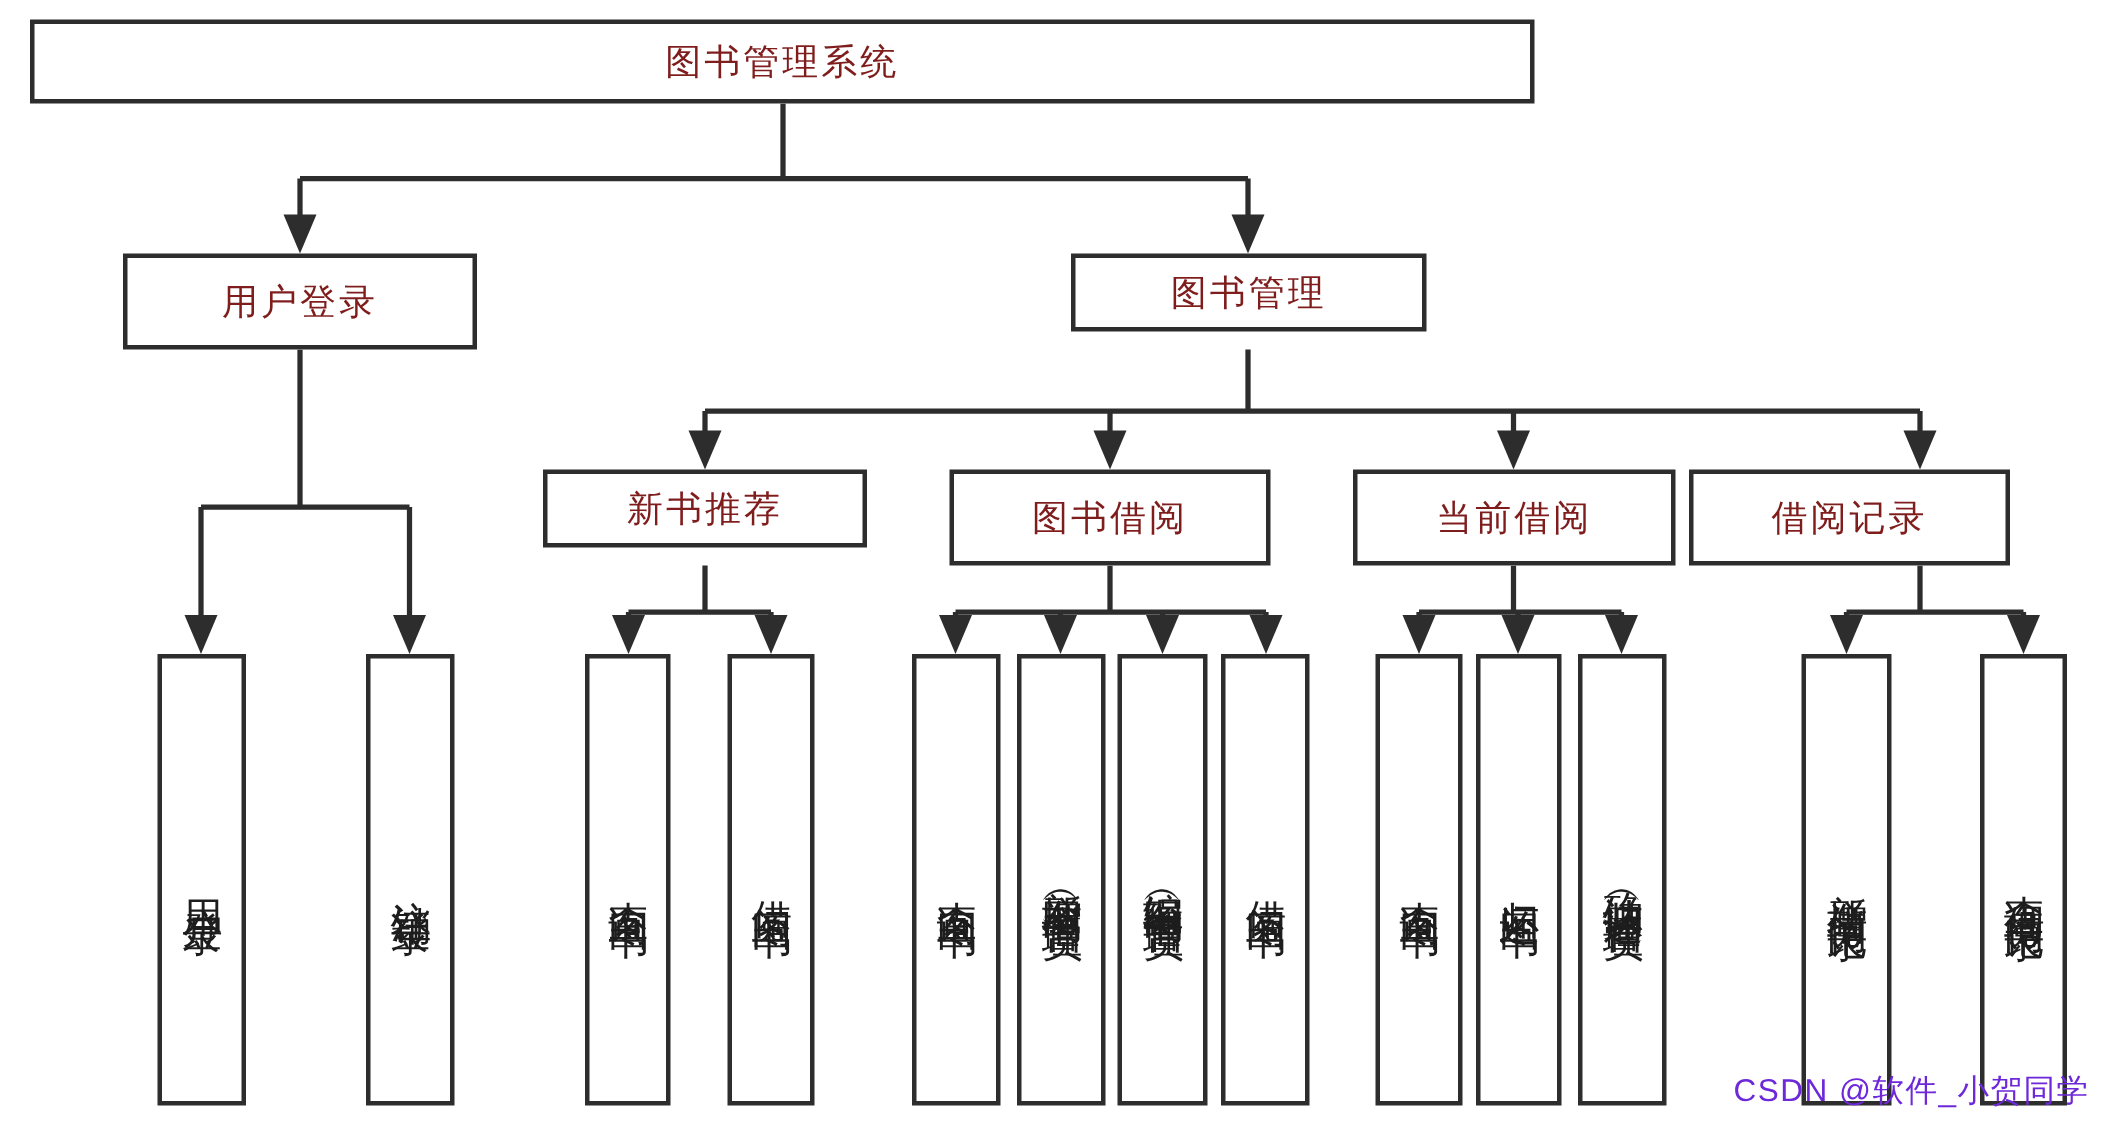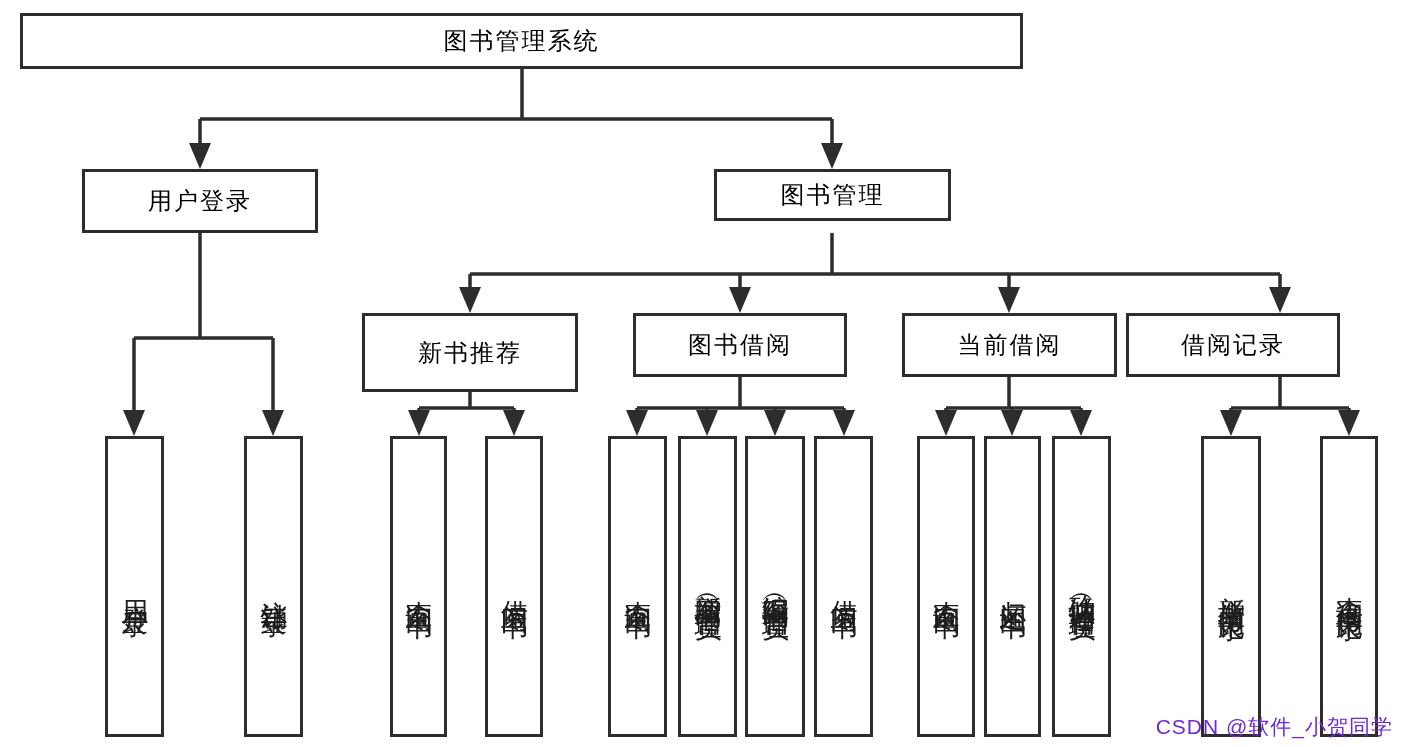--- a/index.html
+++ b/index.html
@@ -35,21 +35,21 @@
     box-sizing: border-box;
     border: 3px solid #2d2d2d;
     background: #ffffff;
     display: flex;
     align-items: center;
     justify-content: center;
   }
   .hbox span {
     font-size: 24px;
     letter-spacing: 2px;
-    color: #000000;
+    color: #7f1d1d;
     white-space: nowrap;
   }
   .leaf {
     top: 436px;
     height: 301px;
   }
   .leaf .vtext {
     writing-mode: vertical-rl;
     text-orientation: mixed;
     font-size: 27px;
@@ -129,21 +129,21 @@
     <span>图书管理系统</span>
   </div>
 
   <div class="box hbox" style="left:82px; top:169px; width:236px; height:64px">
     <span>用户登录</span>
   </div>
   <div class="box hbox" style="left:714px; top:169px; width:237px; height:52px">
     <span>图书管理</span>
   </div>
 
-  <div class="box hbox" style="left:362px; top:313px; width:216px; height:79px">
+  <div class="box hbox" style="left:362px; top:313px; width:216px; height:52px">
     <span>新书推荐</span>
   </div>
   <div class="box hbox" style="left:633px; top:313px; width:214px; height:64px">
     <span>图书借阅</span>
   </div>
   <div class="box hbox" style="left:902px; top:313px; width:215px; height:64px">
     <span>当前借阅</span>
   </div>
   <div class="box hbox" style="left:1126px; top:313px; width:214px; height:64px">
     <span>借阅记录</span>

